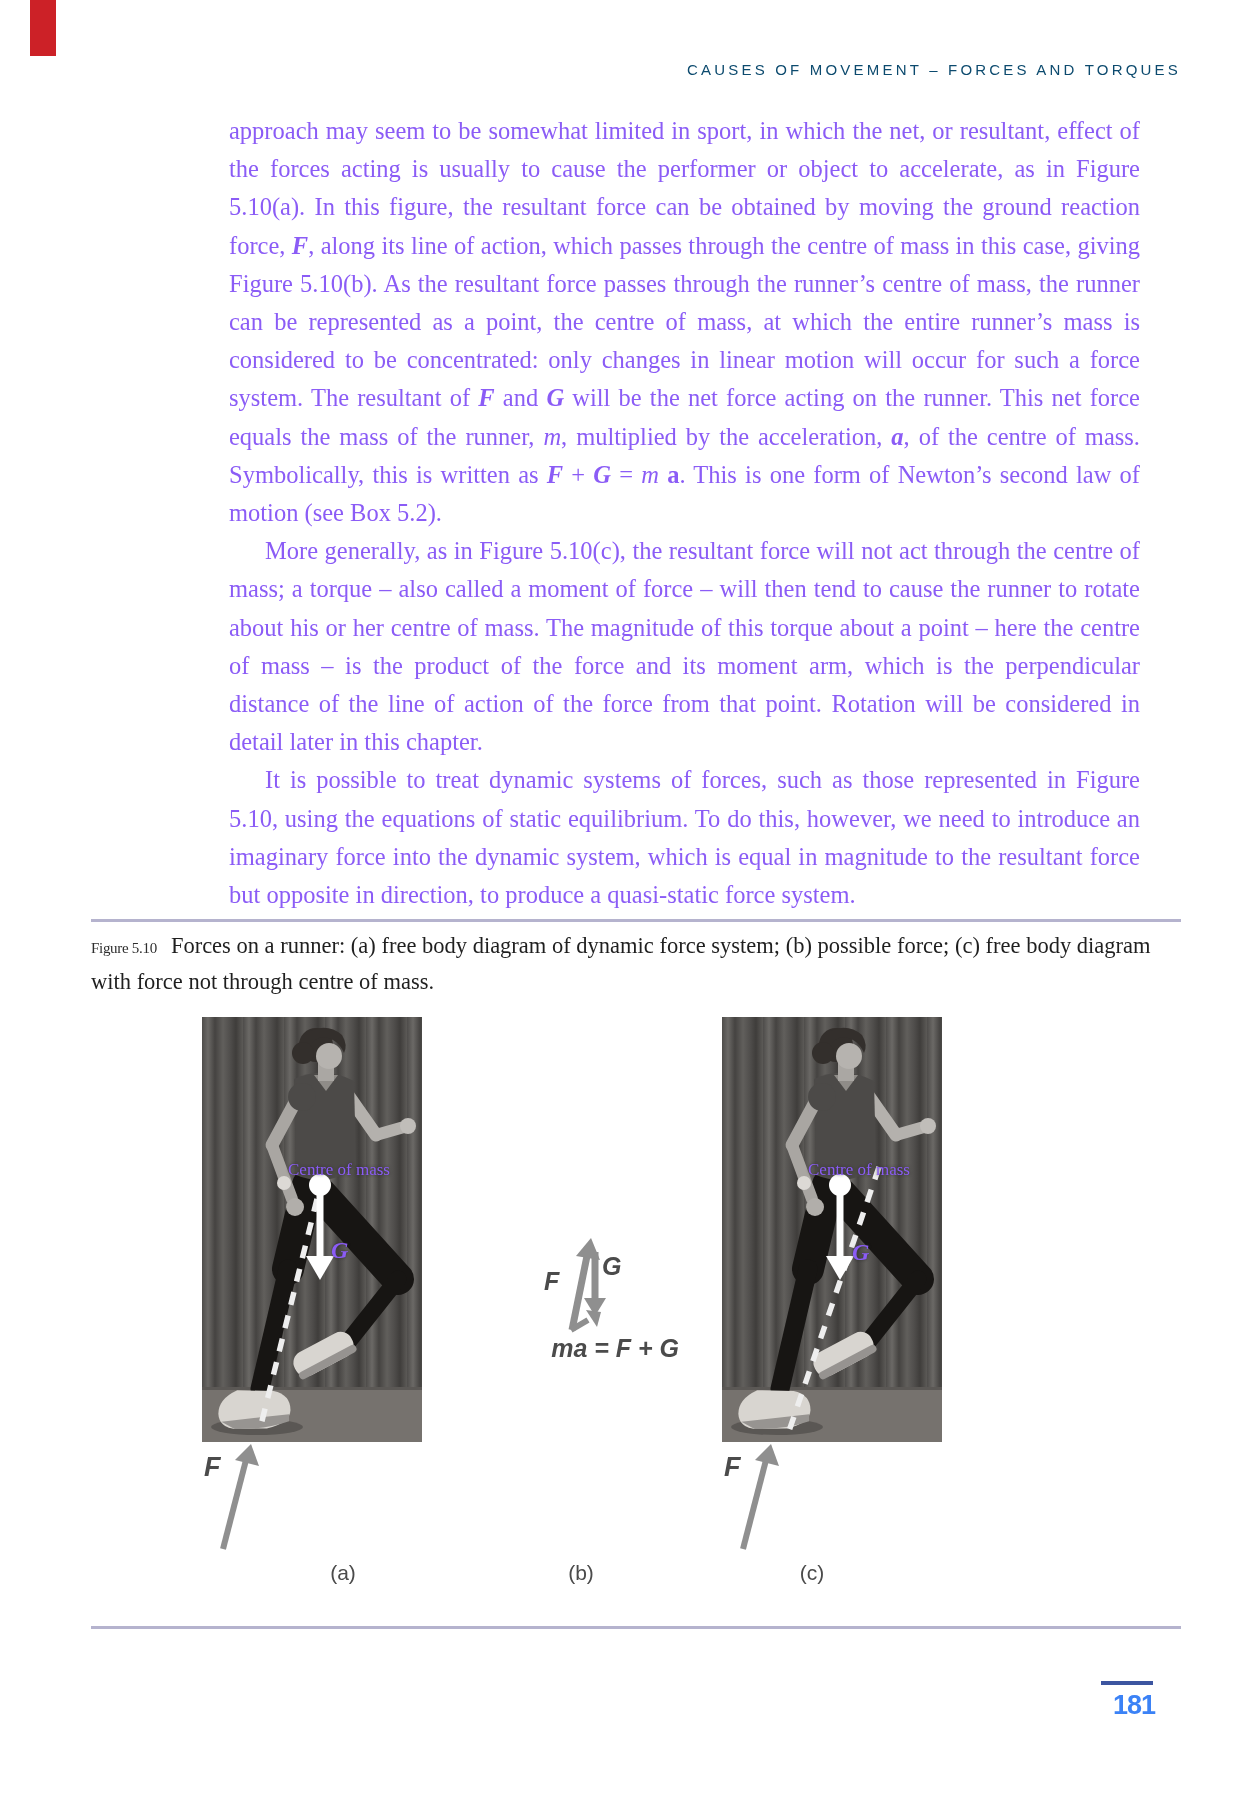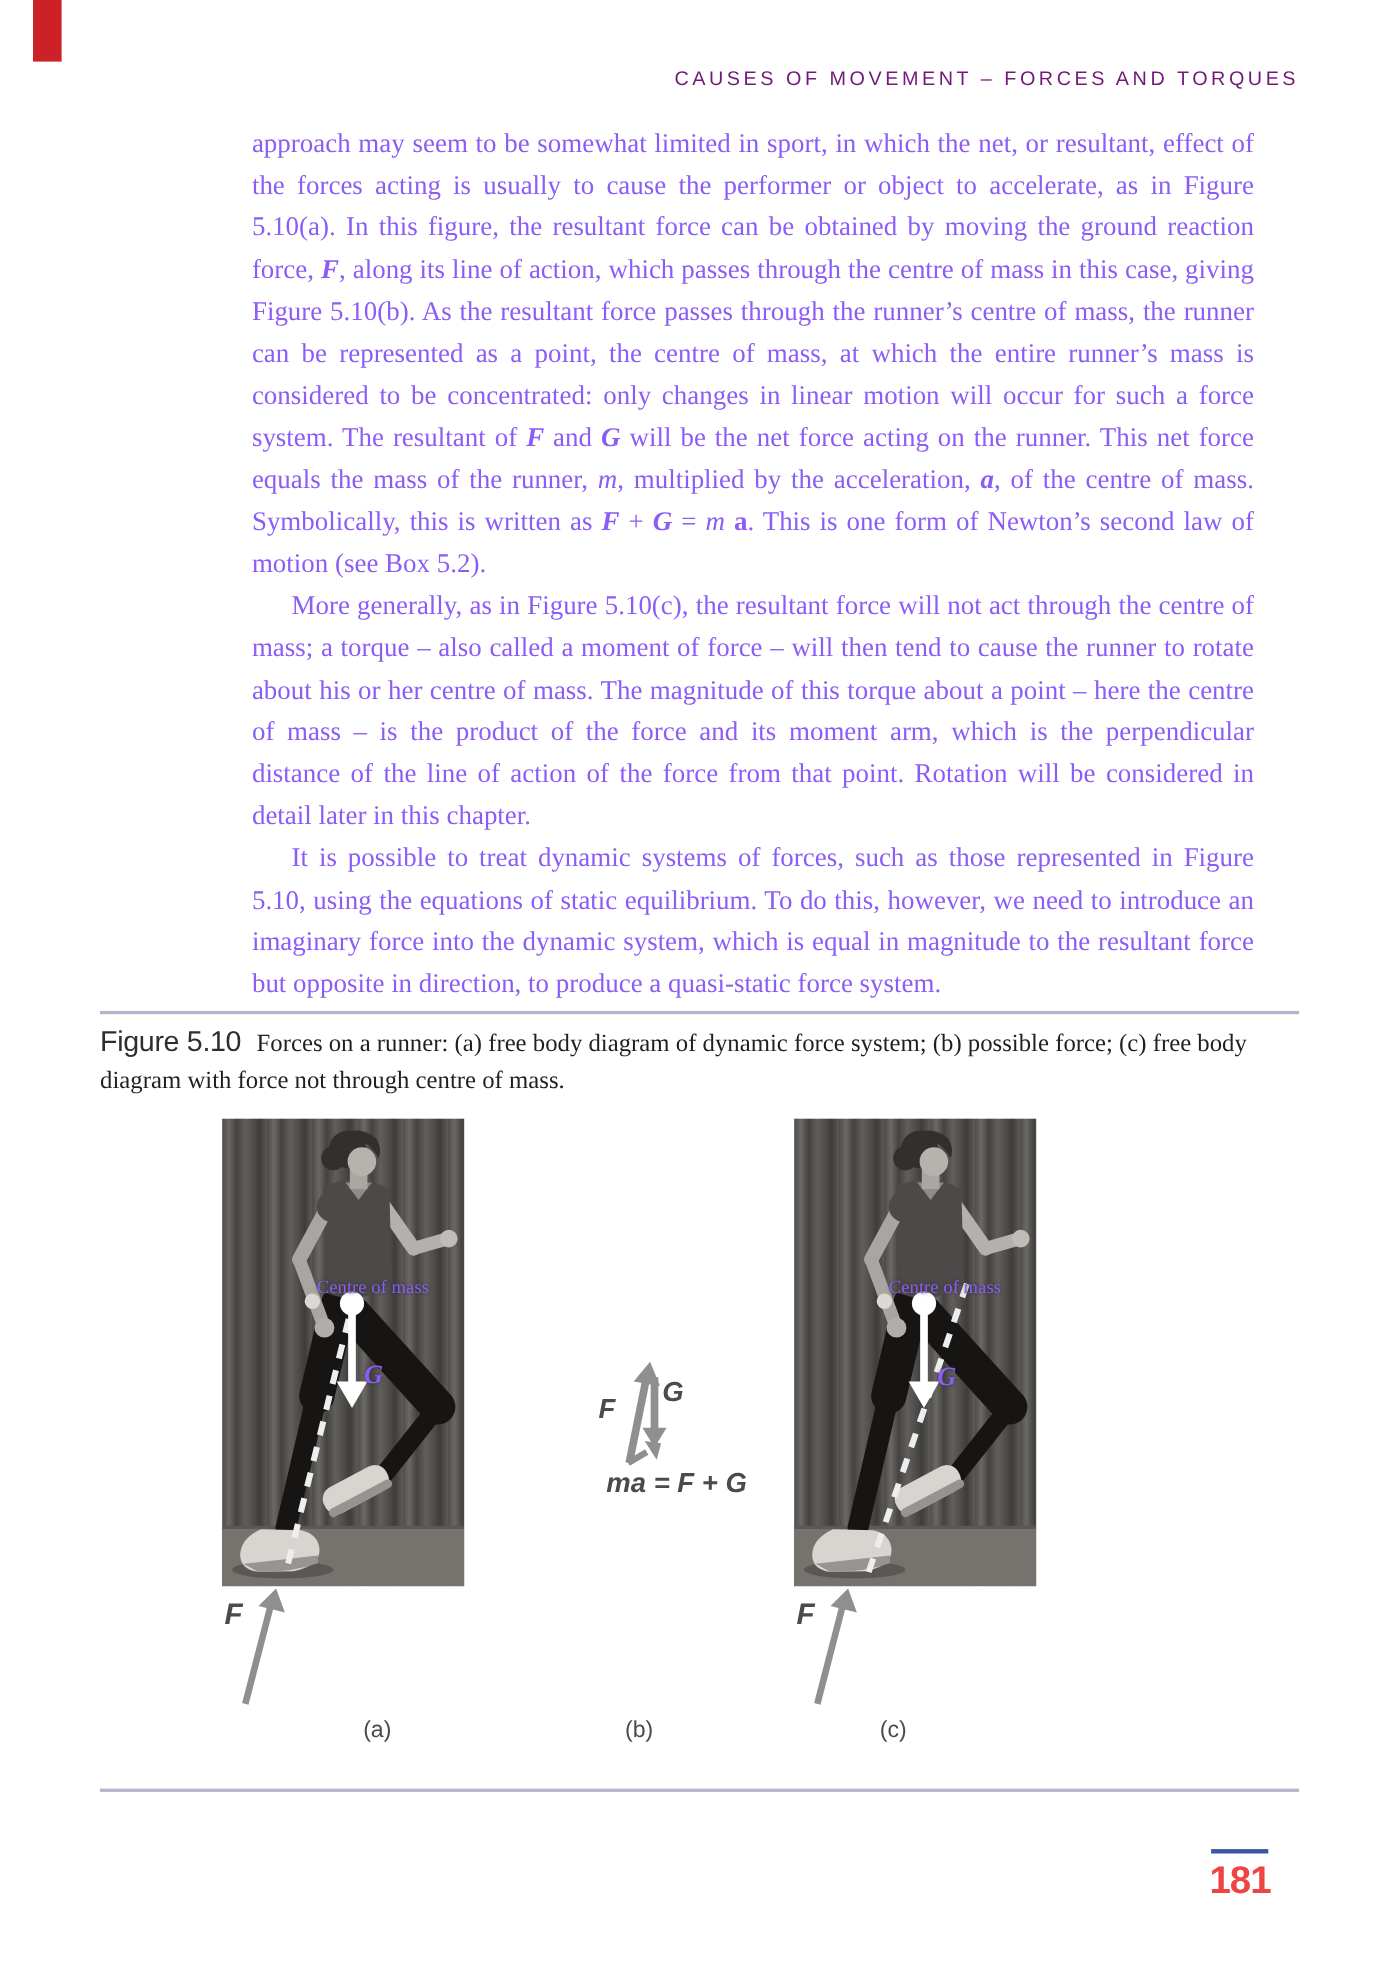--- a/index.html
+++ b/index.html
@@ -3,38 +3,38 @@
 <meta charset="utf-8">
 <style>
   html,body{margin:0;padding:0;background:#ffffff;}
   .page{position:relative;width:1256px;height:1800px;background:#ffffff;overflow:hidden;
         font-family:"Liberation Serif","DejaVu Serif",serif;color:#1a1a1a;}
 
   .red-tab{position:absolute;left:30px;top:0;width:26px;height:56px;background:#cc2127;}
 
   .running-head{position:absolute;top:61px;right:75px;
     font-family:"Liberation Sans","DejaVu Sans",sans-serif;
-    font-size:18px;letter-spacing:3.2px;color:#701a75;white-space:nowrap;}
+    font-size:15px;letter-spacing:3.2px;color:#0c4a6e;white-space:nowrap;}
 
   .body-text{position:absolute;left:229px;top:112px;width:911px;
     font-size:24.5px;line-height:38.2px;text-align:justify;color:#8b5cf6;}
   .body-text p{margin:0;}
   .body-text p.indent{text-indent:36px;}
   .seg-bi{font-weight:bold;font-style:italic;}
   .seg-i{font-style:italic;}
   .seg-b{font-weight:bold;}
 
   .rule{position:absolute;left:91px;width:1090px;height:3px;background:#b5b3ce;}
   .rule-caption{top:919px;}
   .rule-bottom{top:1626px;}
 
   .caption{position:absolute;left:91px;top:929px;width:1092px;
     font-size:22.5px;line-height:34px;color:#1f1f1f;}
-  .caption .fig-label{font-family:Liberation Sans, sans-serif;
-    font-size:26px;letter-spacing:-0.3px;color:#2e2e2e;margin-right:14px;}
+  .caption .fig-label{font-family:Liberation Serif, serif;
+    font-size:15px;letter-spacing:-0.3px;color:#2e2e2e;margin-right:14px;}
 
   
   .photo{position:absolute;width:220px;height:425px;overflow:hidden;
     background:repeating-linear-gradient(90deg,
       #4e4c4a 0px,#6b6966 6px,#454341 13px,#615f5c 21px,#504e4c 28px,#3f3d3b 34px,#5c5a57 41px);}
   .photo-a{left:202px;top:1017px;}
   .photo-c{left:722px;top:1017px;}
   .photo svg{position:absolute;left:0;top:0;}
 
   .fig-overlay{position:absolute;left:0;top:1010px;pointer-events:none;}
@@ -56,21 +56,21 @@
   .panel-label{position:absolute;width:80px;top:1561px;text-align:center;
     font-family:"Liberation Sans","DejaVu Sans",sans-serif;
     font-size:21px;color:#4b4b4b;}
   .panel-label-a{left:303px;}
   .panel-label-b{left:541px;}
   .panel-label-c{left:772px;}
 
   .pageno-rule{position:absolute;left:1101px;top:1681px;width:52px;height:4px;background:#3c55a0;}
   .pageno{position:absolute;left:1099px;top:1690px;width:56px;text-align:right;
     font-family:"Liberation Sans","DejaVu Sans",sans-serif;
-    font-size:35px;font-weight:bold;letter-spacing:-1px;color:#ef4444;}
+    font-size:27px;font-weight:bold;letter-spacing:-1px;color:#3b82f6;}
 </style>
 </head>
 <body>
 
 <div class="page">
 
   <div class="red-tab"></div>
 
   <div class="running-head">CAUSES OF MOVEMENT – FORCES AND TORQUES</div>
 

